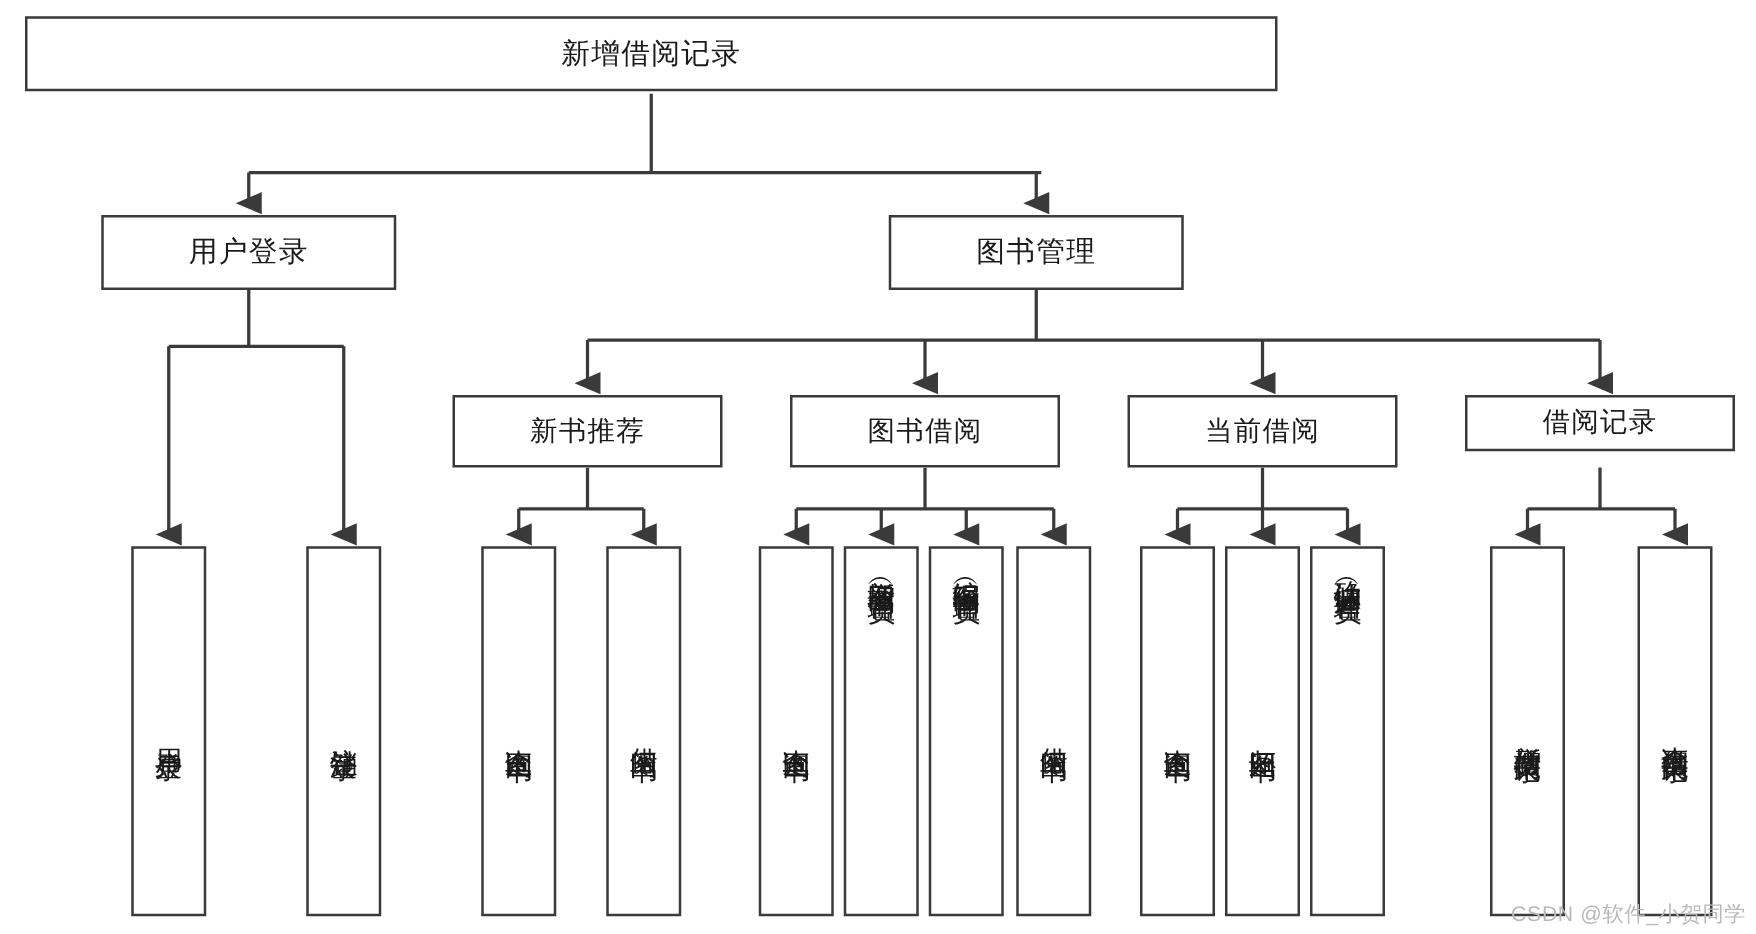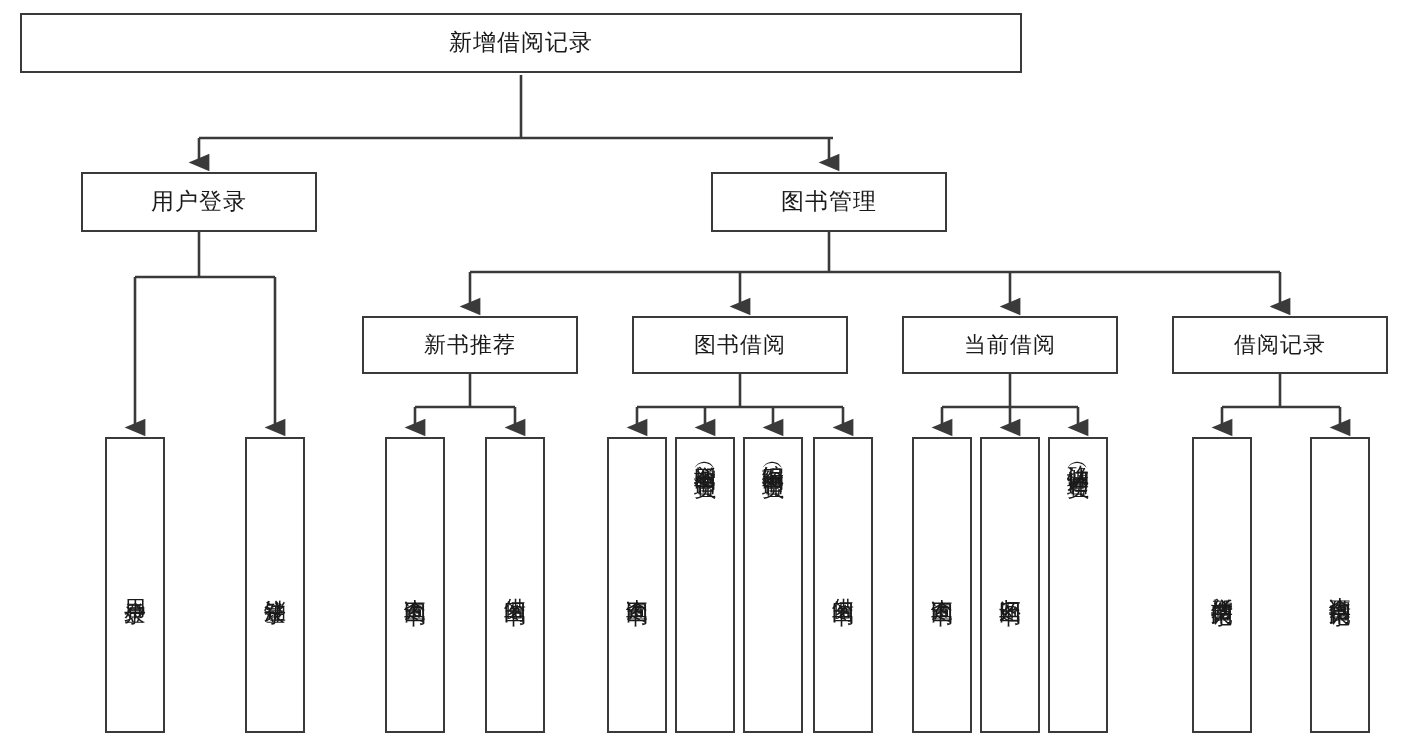--- a/index.html
+++ b/index.html
@@ -137,21 +137,21 @@
 
   <div class="node h" style="left:711px; top:172px; width:236px; height:60px;">
     <span>图书管理</span>
   </div>
   <div class="node h small" style="left:902px; top:316px; width:216px; height:58px;">
     <span>当前借阅</span>
   </div>
   <div class="node h small" style="left:632px; top:316px; width:216px; height:58px;">
     <span>图书借阅</span>
   </div>
-  <div class="node h small" style="left:1172px; top:316px; width:216px; height:58px;">
+  <div class="node h small" style="left:1172px; top:316px; width:216px; height:45px;">
     <span>借阅记录</span>
   </div>
 
   <div class="node v" style="left:105px; top:437px; width:60px; height:296px; align-items:center;">
     <span class="vtext">用户登录</span>
   </div>
   <div class="node v" style="left:245px; top:437px; width:60px; height:296px; align-items:center;">
     <span class="vtext">注销登录</span>
   </div>
 
@@ -185,14 +185,15 @@
     <span class="vtext">确认归还（管理员）</span>
   </div>
 
   <div class="node v" style="left:1192px; top:437px; width:60px; height:296px; align-items:center;">
     <span class="vtext">新增借阅记录</span>
   </div>
   <div class="node v" style="left:1310px; top:437px; width:60px; height:296px; align-items:center;">
     <span class="vtext">查询借阅记录</span>
   </div>
 
+  <div class="watermark">CSDN @软件_小贺同学</div>
 
 </div>
 
 </body></html>

